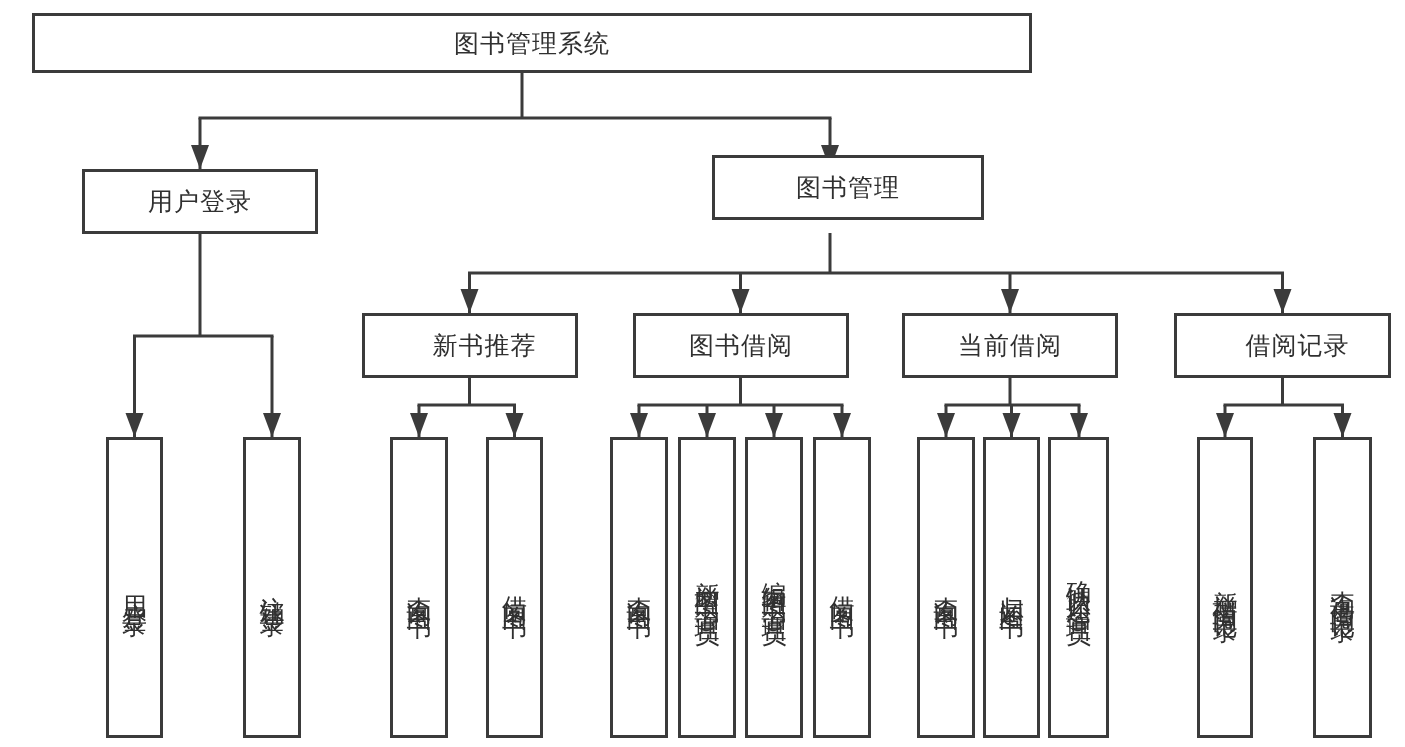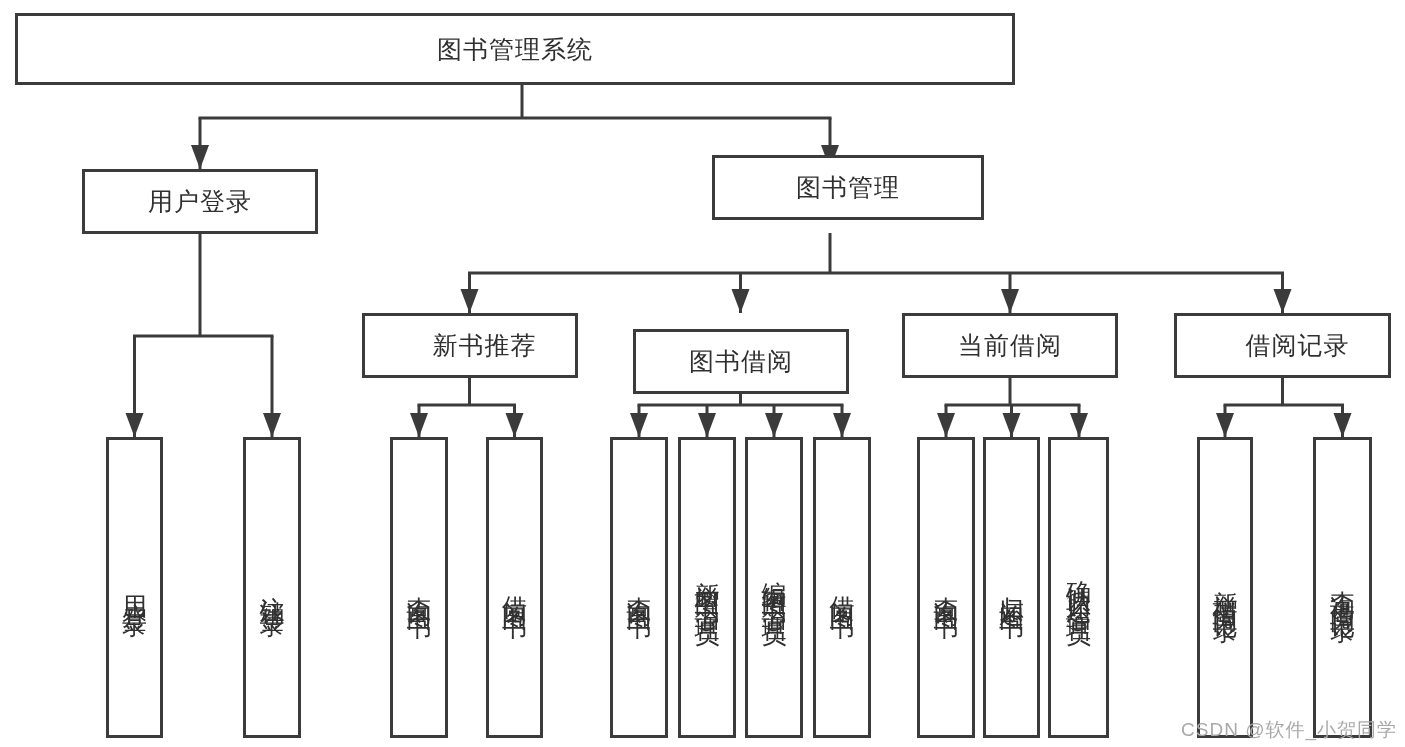--- a/index.html
+++ b/index.html
@@ -98,35 +98,35 @@
       <path class="ln" d="M1079 405 V437" marker-end="url(#arrow)"></path>
     </g>
     <g>
       <path class="ln" d="M1282.5 377 V405"></path>
       <path class="ln" d="M1223.5 405 H1344"></path>
       <path class="ln" d="M1225 405 V437" marker-end="url(#arrow)"></path>
       <path class="ln" d="M1342.5 405 V437" marker-end="url(#arrow)"></path>
     </g>
   </svg>
 
-  <div class="box" style="left:15px;top:13px;width:1000px;height:72px;">
+  <div class="box" style="left:32px;top:13px;width:1000px;height:60px;">
     <span class="hlabel">图书管理系统</span>
   </div>
 
   <div class="box" style="left:82px;top:169px;width:236px;height:65px;">
     <span class="hlabel">用户登录</span>
   </div>
   <div class="box" style="left:712px;top:155px;width:272px;height:65px;">
     <span class="hlabel">图书管理</span>
   </div>
 
   <div class="box" style="left:362px;top:313px;width:216px;height:65px;padding-left:29px;">
     <span class="hlabel">新书推荐</span>
   </div>
-  <div class="box" style="left:633px;top:313px;width:216px;height:65px;margin-top:16px;">
+  <div class="box" style="left:633px;top:313px;width:216px;height:65px;">
     <span class="hlabel">图书借阅</span>
   </div>
   <div class="box" style="left:902px;top:313px;width:216px;height:65px;text-align:right;">
     <span class="hlabel">当前借阅</span>
   </div>
   <div class="box" style="left:1174px;top:313px;width:217px;height:65px;padding-left:30px;">
     <span class="hlabel">借阅记录</span>
   </div>
 
   <div class="box" style="left:106px;top:437px;width:57px;height:301px;">
@@ -166,15 +166,14 @@
     <span class="vlabel">确认归还（管理员）</span>
   </div>
 
   <div class="box" style="left:1197px;top:437px;width:56px;height:301px;">
     <span class="vlabel">新增借阅记录</span>
   </div>
   <div class="box" style="left:1313px;top:437px;width:59px;height:301px;">
     <span class="vlabel">查询借阅记录</span>
   </div>
 
-  <div class="watermark">CSDN @软件_小贺同学</div>
 
 </div>
 
 </body></html>

